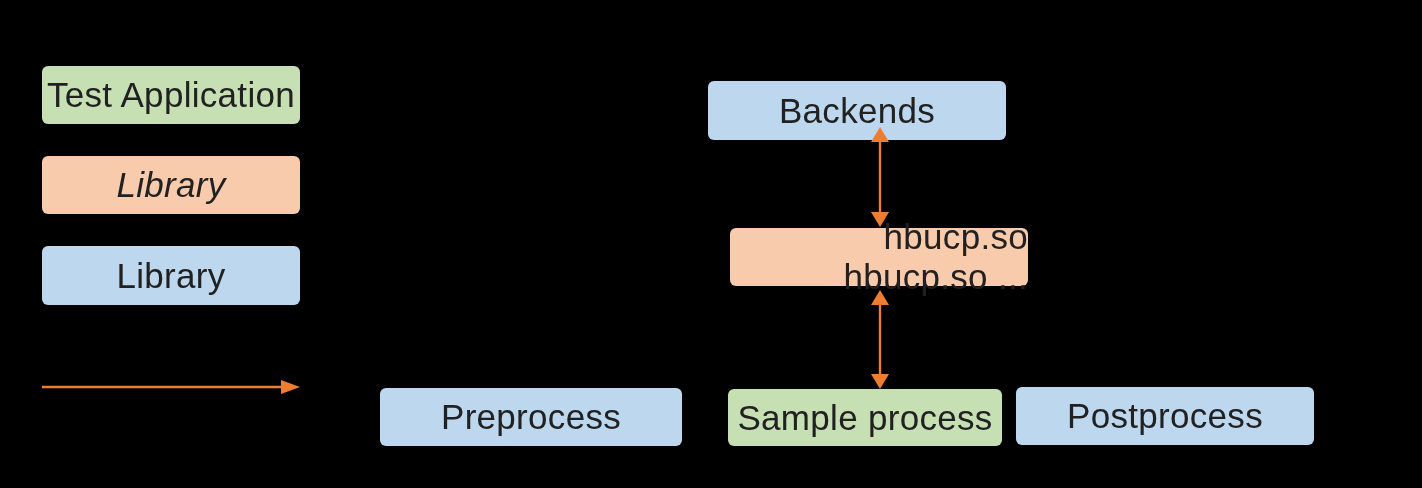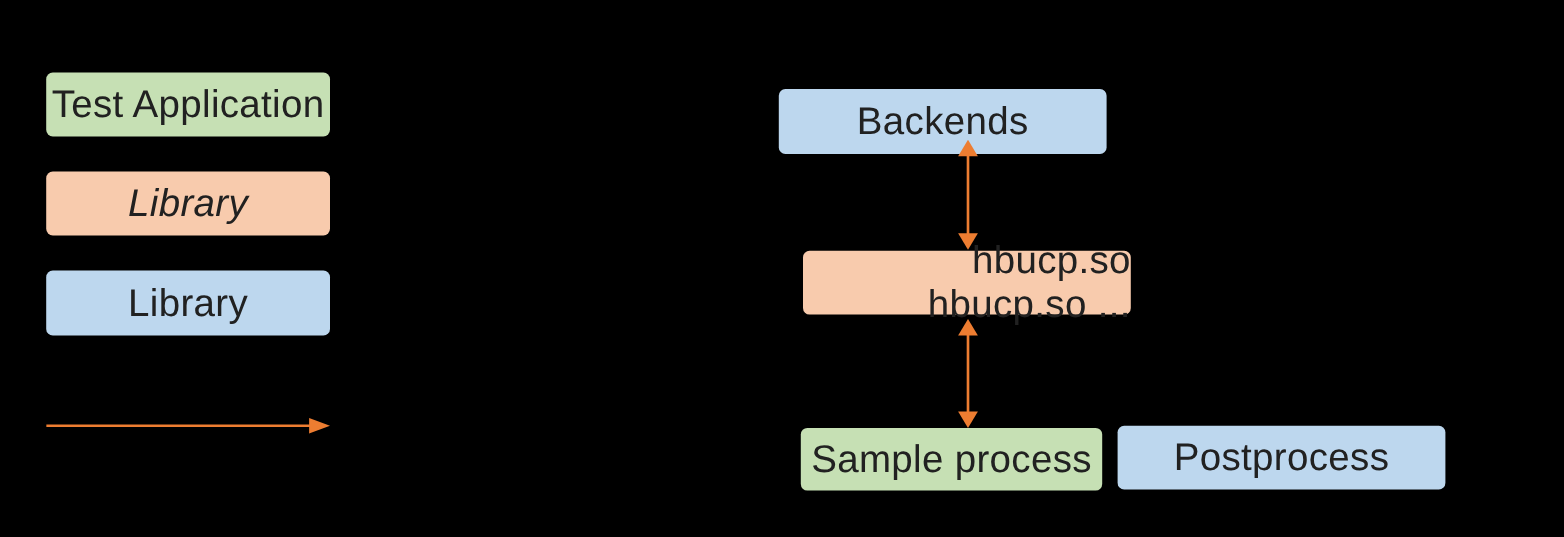--- a/index.html
+++ b/index.html
@@ -82,20 +82,23 @@
   <div class="box fill-peach" id="box-plugins">
     <span>hbucp.so hbucp.so ...</span>
   </div>
 
   <svg id="arrow-plugins-sample" viewBox="0 0 28 101" xmlns="http://www.w3.org/2000/svg">
     <line class="arrow-line" x1="14" y1="13" x2="14" y2="88"></line>
     <polygon class="arrow-head" points="14,1 5,16 23,16"></polygon>
     <polygon class="arrow-head" points="14,100 5,85 23,85"></polygon>
   </svg>
 
+  <div class="box fill-blue" id="box-preprocess">
+    <span>Preprocess</span>
+  </div>
   <div class="box fill-green" id="box-sample">
     <span>Sample process</span>
   </div>
   <div class="box fill-blue" id="box-postprocess">
     <span>Postprocess</span>
   </div>
 
 </div>
 
 </body></html>

